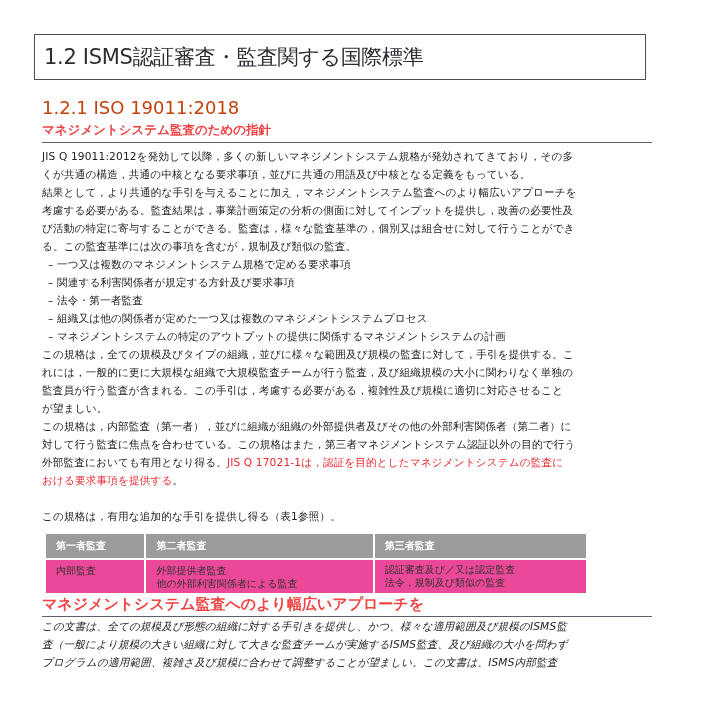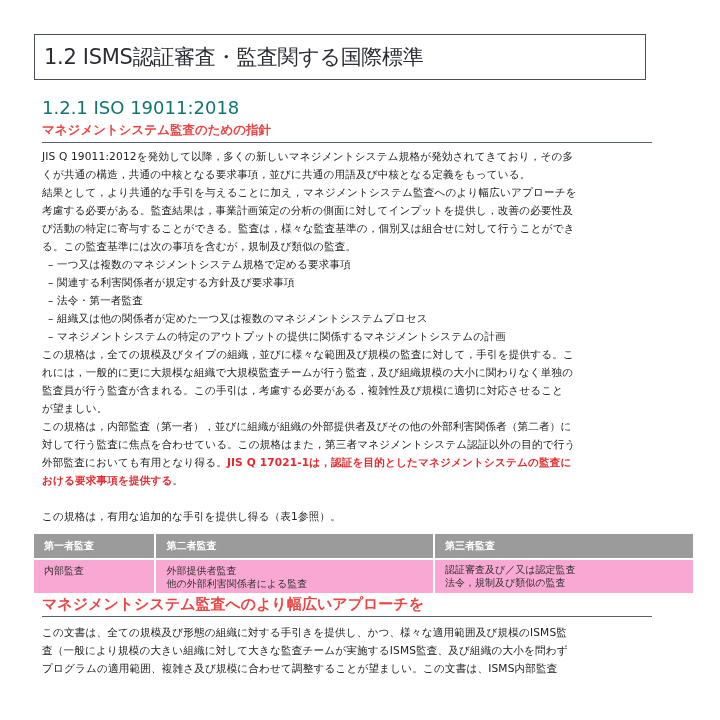--- a/index.html
+++ b/index.html
@@ -33,21 +33,21 @@
       font-size: 21px;
       font-weight: 500;
       color: #2b2d33;
       letter-spacing: -0.3px;
       white-space: nowrap;
     }
     .h2 {
       margin-top: 17px;
       margin-left: 8px;
       font-size: 18px;
-      color: #0f766e;
+      color: #c2410c;
       white-space: nowrap;
       line-height: 22px;
     }
     .h3 {
       margin-left: 8px;
       font-size: 12.5px;
       font-weight: bold;
       color: #ef4444;
       white-space: nowrap;
       line-height: 22px;
@@ -73,59 +73,60 @@
       display: block;
       white-space: nowrap;
     }
     .bullet {
       display: block;
       white-space: nowrap;
       padding-left: 6px;
     }
     .red {
       color: #e8282d;
-      font-weight: bold;
+      font-weight: normal;
     }
     .blank {
       height: 18px;
     }
     .table {
-      margin-left: 0;
+      margin-left: 12px;
       margin-top: 9px;
-      width: 659px;
+      width: 540px;
       border-collapse: collapse;
       font-size: 10px;
     }
     .table th {
       background: #9b9b9b;
       color: #ffffff;
       font-weight: bold;
       text-align: left;
       padding: 0 10px;
       height: 24px;
       border-right: 2px solid #ffffff;
       border-bottom: 2px solid #ffffff;
     }
     .table td {
-      background: #f9a8d4;
+      background: #ec4899;
       vertical-align: top;
       padding: 4px 10px 3px 10px;
       line-height: 13px;
       border-right: 2px solid #ffffff;
       color: #333333;
     }
     .table th:last-child, .table td:last-child {
       border-right: none;
       font-family: Liberation Mono, monospace;
     }
     .sec2 .h2 {
       margin-top: 13px;
     }
     .sec2 .body-text {
-      margin-top: 6px;
+      margin-top: 0;
+      font-style: italic;
     }
   </style>
 </head>
 <body>
 
 <div class="page">
 
   <div class="h1-box">
     <span class="h1">1.2 ISMS認証審査・監査関する国際標準</span>
   </div>

